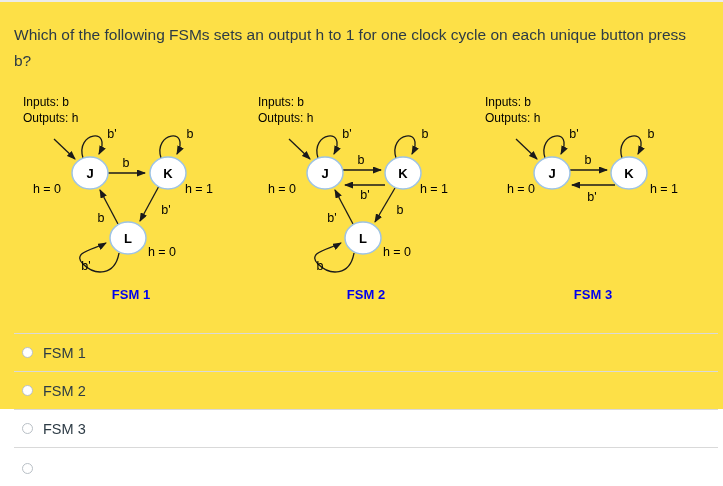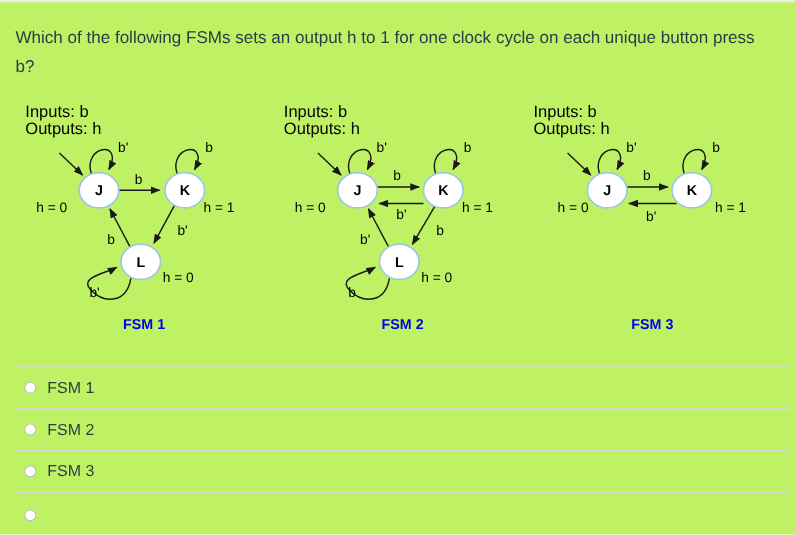--- a/index.html
+++ b/index.html
@@ -1,32 +1,32 @@
 <!DOCTYPE html>
 <html><head>
 <meta charset="utf-8">
 <style>
   * { margin: 0; padding: 0; box-sizing: border-box; }
   html, body { width: 723px; height: 486px; background: #ffffff; overflow: hidden; }
   body { font-family: "Liberation Sans", sans-serif; }
   .page {
-    position: relative; width: 723px; height: 486px;
-    background: #bef264; border-top: 2px solid #ebebeb;
+    position: relative; width: 723px; height: 409px;
+    background: #fde047; border-top: 2px solid #ebebeb;
   }
   .question {
     position: absolute; left: 14px; top: 20px; width: 702px;
     font-size: 15.5px; line-height: 26px; color: #2D3B45;
   }
   .fsm-panel { position: absolute; top: 92px; width: 236px; }
   .fsm-panel.p1 { left: 13px; }
   .fsm-panel.p2 { left: 248px; }
   .fsm-panel.p3 { left: 475px; }
   .io-header {
     padding-left: 10px; height: 32px;
-    font-size: 15px; line-height: 16px; color: #000;
+    font-size: 12px; line-height: 16px; color: #000;
   }
   .fsm-svg { display: block; width: 236px; height: 158px; }
   .edge { stroke: #1a1a1a; stroke-width: 1.3; fill: none; }
   .state { fill: #ffffff; stroke: #9DC3E6; stroke-width: 1.5; }
   .sname { font: bold 13px "Liberation Sans", sans-serif; fill: #000; text-anchor: middle; }
   .tlabel { font: 12.5px "Liberation Sans", sans-serif; fill: #000; text-anchor: middle; }
   .fsm-caption {
     margin-top: 3px; text-align: center;
     font-size: 13px; font-weight: bold; color: #0000EE; line-height: 15px;
   }

